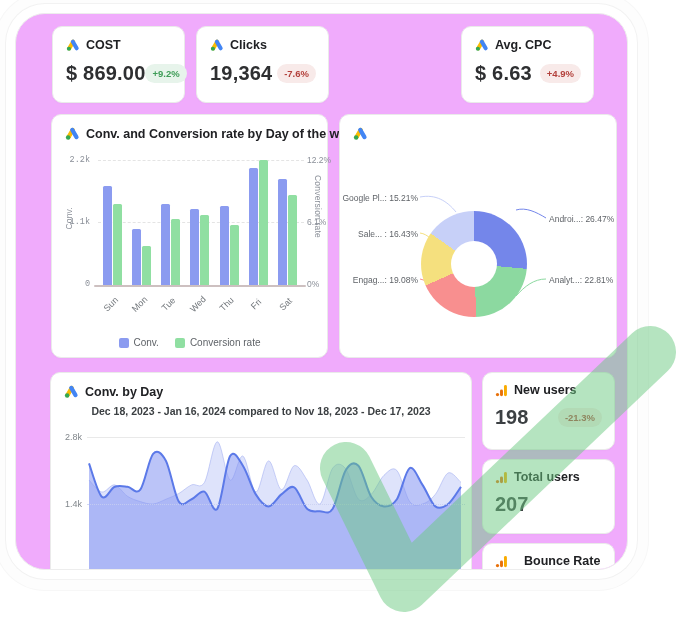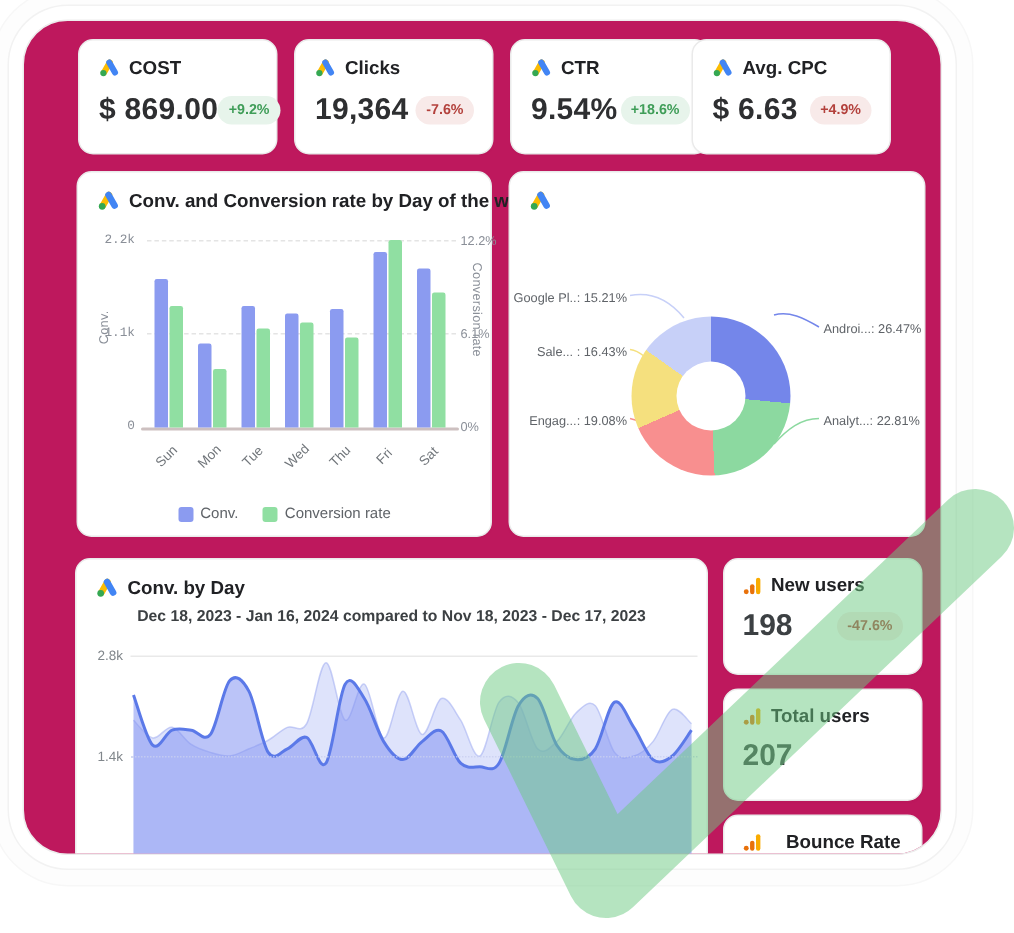--- a/index.html
+++ b/index.html
@@ -5,21 +5,21 @@
   html,body{margin:0;padding:0;}
   body{
     width:676px;height:622px;position:relative;overflow:hidden;
     background:#ffffff;
     font-family:"Liberation Sans","DejaVu Sans",sans-serif;
     -webkit-font-smoothing:antialiased;
   }
   
   .panel{
     position:absolute;left:15px;top:13px;width:611px;height:555px;
-    background:#be185d;border:1px solid #ededed;border-radius:30px;
+    background:#f0abfc;border:1px solid #ededed;border-radius:30px;
     box-shadow:0 0 0 9px #ffffff,0 0 0 10px #f2f2f2,0 0 0 20px #fdfdfd,0 0 0 21px #f7f7f7;
     overflow:hidden;z-index:1;
   }
   .card{
     position:absolute;background:#fff;border:1px solid #eaeaea;border-radius:10px;
     box-shadow:0 1px 2px rgba(0,0,0,0.02);
   }
   .trow{display:flex;align-items:center;gap:6px;padding:11px 13px 0;}
   .ctitle{font-size:12.5px;font-weight:700;color:#202124;white-space:nowrap;}
   .icon-svg{flex:0 0 auto;display:block;}
@@ -124,32 +124,20 @@
       <svg class="icon-svg" width="14" height="14" viewBox="0 0 24 24">
           <use href="#ads-logo"></use>
         </svg>
       <span class="ctitle">Clicks</span>
     </div>
     <div class="vrow">
       <span class="kpi-value">19,364</span>
       <span class="badge down">-7.6%</span>
     </div>
   </div>
-  <div class="card kpi" id="kpi-2">
-    <div class="trow">
-      <svg class="icon-svg" width="14" height="14" viewBox="0 0 24 24">
-          <use href="#ads-logo"></use>
-        </svg>
-      <span class="ctitle">CTR</span>
-    </div>
-    <div class="vrow">
-      <span class="kpi-value">9.54%</span>
-      <span class="badge up">+18.6%</span>
-    </div>
-  </div>
   <div class="card kpi" id="kpi-3">
     <div class="trow">
       <svg class="icon-svg" width="14" height="14" viewBox="0 0 24 24">
           <use href="#ads-logo"></use>
         </svg>
       <span class="ctitle">Avg. CPC</span>
     </div>
     <div class="vrow">
       <span class="kpi-value">$ 6.63</span>
       <span class="badge down">+4.9%</span>
@@ -284,21 +272,21 @@
 
   <div class="card" id="rc-0">
     <div class="trow" style="padding:10px 12px 0;">
       <svg class="icon-svg" width="13" height="13" viewBox="0 0 24 24">
           <use href="#ga-logo"></use>
         </svg>
       <span class="ctitle">New users</span>
     </div>
     <div class="vrow" style="padding:9px 12px 0;">
       <span class="rc-value">198</span>
-      <span class="badge down">-47.6%</span>
+      <span class="badge down">-21.3%</span>
     </div>
   </div>
   <div class="card" id="rc-1">
     <div class="trow" style="padding:10px 12px 0;">
       <svg class="icon-svg" width="13" height="13" viewBox="0 0 24 24">
           <use href="#ga-logo"></use>
         </svg>
       <span class="ctitle">Total users</span>
     </div>
     <div class="vrow" style="padding:9px 12px 0;">

